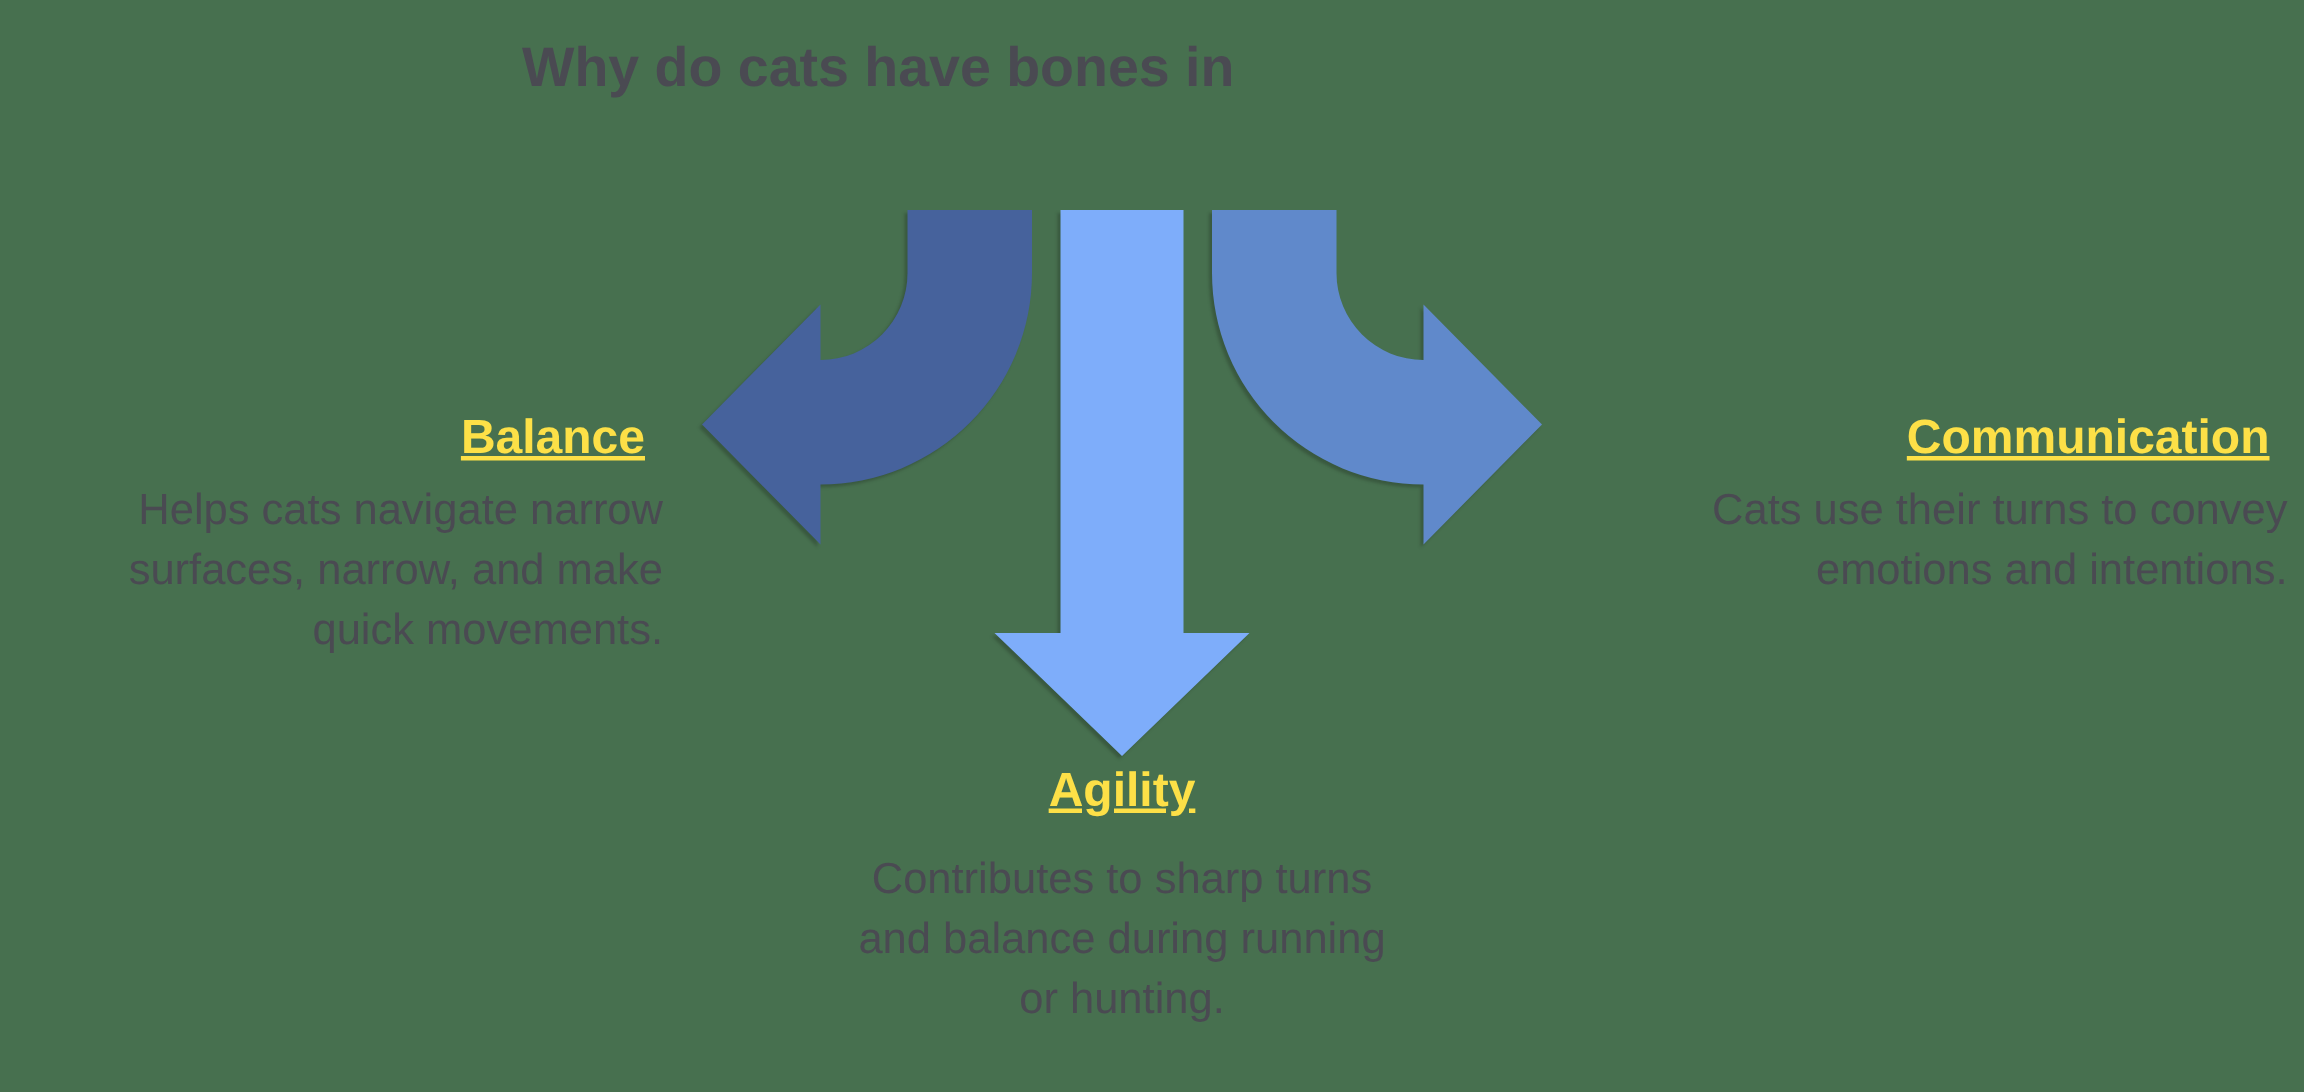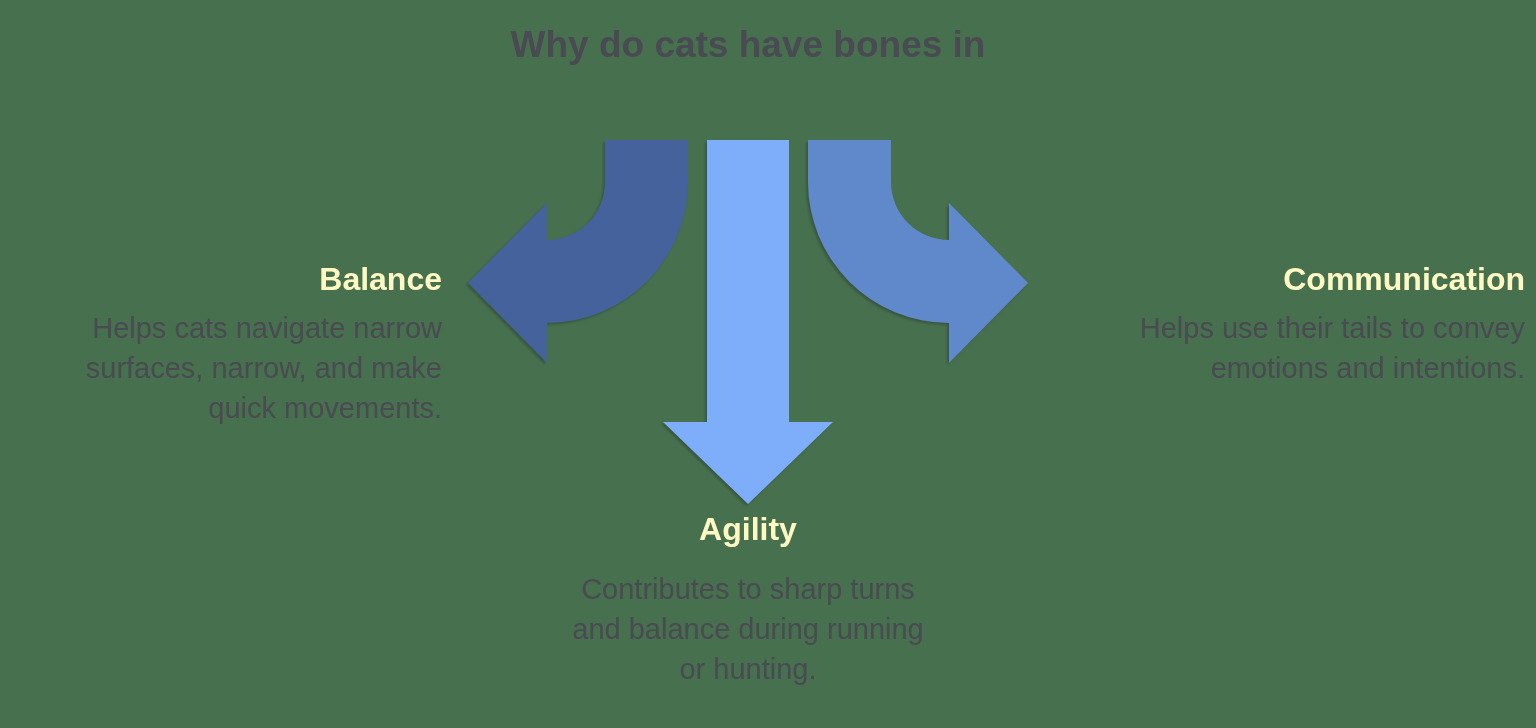--- a/index.html
+++ b/index.html
@@ -9,40 +9,40 @@
     overflow: hidden;
   }
   .canvas {
     position: relative;
     width: 1536px; height: 728px;
     background: #47704F;
   }
   .diagram-title {
     position: absolute;
     left: 348px; top: 20px; width: 800px;
-    text-align: center;
     font-size: 37px; font-weight: bold;
     line-height: 50px;
     color: #4A4A52;
   }
   .arrows-svg { position: absolute; left: 0; top: 0; }
   .arrow-shape { filter: drop-shadow(-2px 2px 1px rgba(20,30,20,0.28)); }
   .branch { position: absolute; color: #4A4A52; }
   .branch h2 {
-    margin: 0;
+    margin: 12px;
     font-size: 32px; font-weight: bold; line-height: 33px;
-    color: #fef9c3;
+    color: #fde047;
+    text-decoration: underline;
   }
   .branch .desc { margin-top: 12px; }
   .branch .desc div {
     font-size: 29px; line-height: 40px; white-space: nowrap;
   }
   .branch-balance { left: 20px; top: 263px; width: 422px; text-align: right; }
   .branch-communication { left: 1055px; top: 263px; width: 470px; text-align: right; }
-  .branch-agility { left: 448px; top: 513px; width: 600px; text-align: center; }
+  .branch-agility { left: 448px; top: 498px; width: 600px; text-align: center; }
   .branch-agility .desc { margin-top: 23px; }
 </style>
 </head>
 <body>
 
 <div class="canvas">
 
   <div class="diagram-title">
     <div>Why do cats have bones in</div>
   </div>
@@ -58,21 +58,21 @@
     <div class="desc">
       <div>Helps cats navigate narrow</div>
       <div>surfaces, narrow, and make</div>
       <div>quick movements.</div>
     </div>
   </div>
 
   <div class="branch branch-communication">
     <h2>Communication</h2>
     <div class="desc">
-      <div>Helps use their tails to convey</div>
+      <div>Cats use their turns to convey</div>
       <div>emotions and intentions.</div>
     </div>
   </div>
 
   <div class="branch branch-agility">
     <h2>Agility</h2>
     <div class="desc">
       <div>Contributes to sharp turns</div>
       <div>and balance during running</div>
       <div>or hunting.</div>

